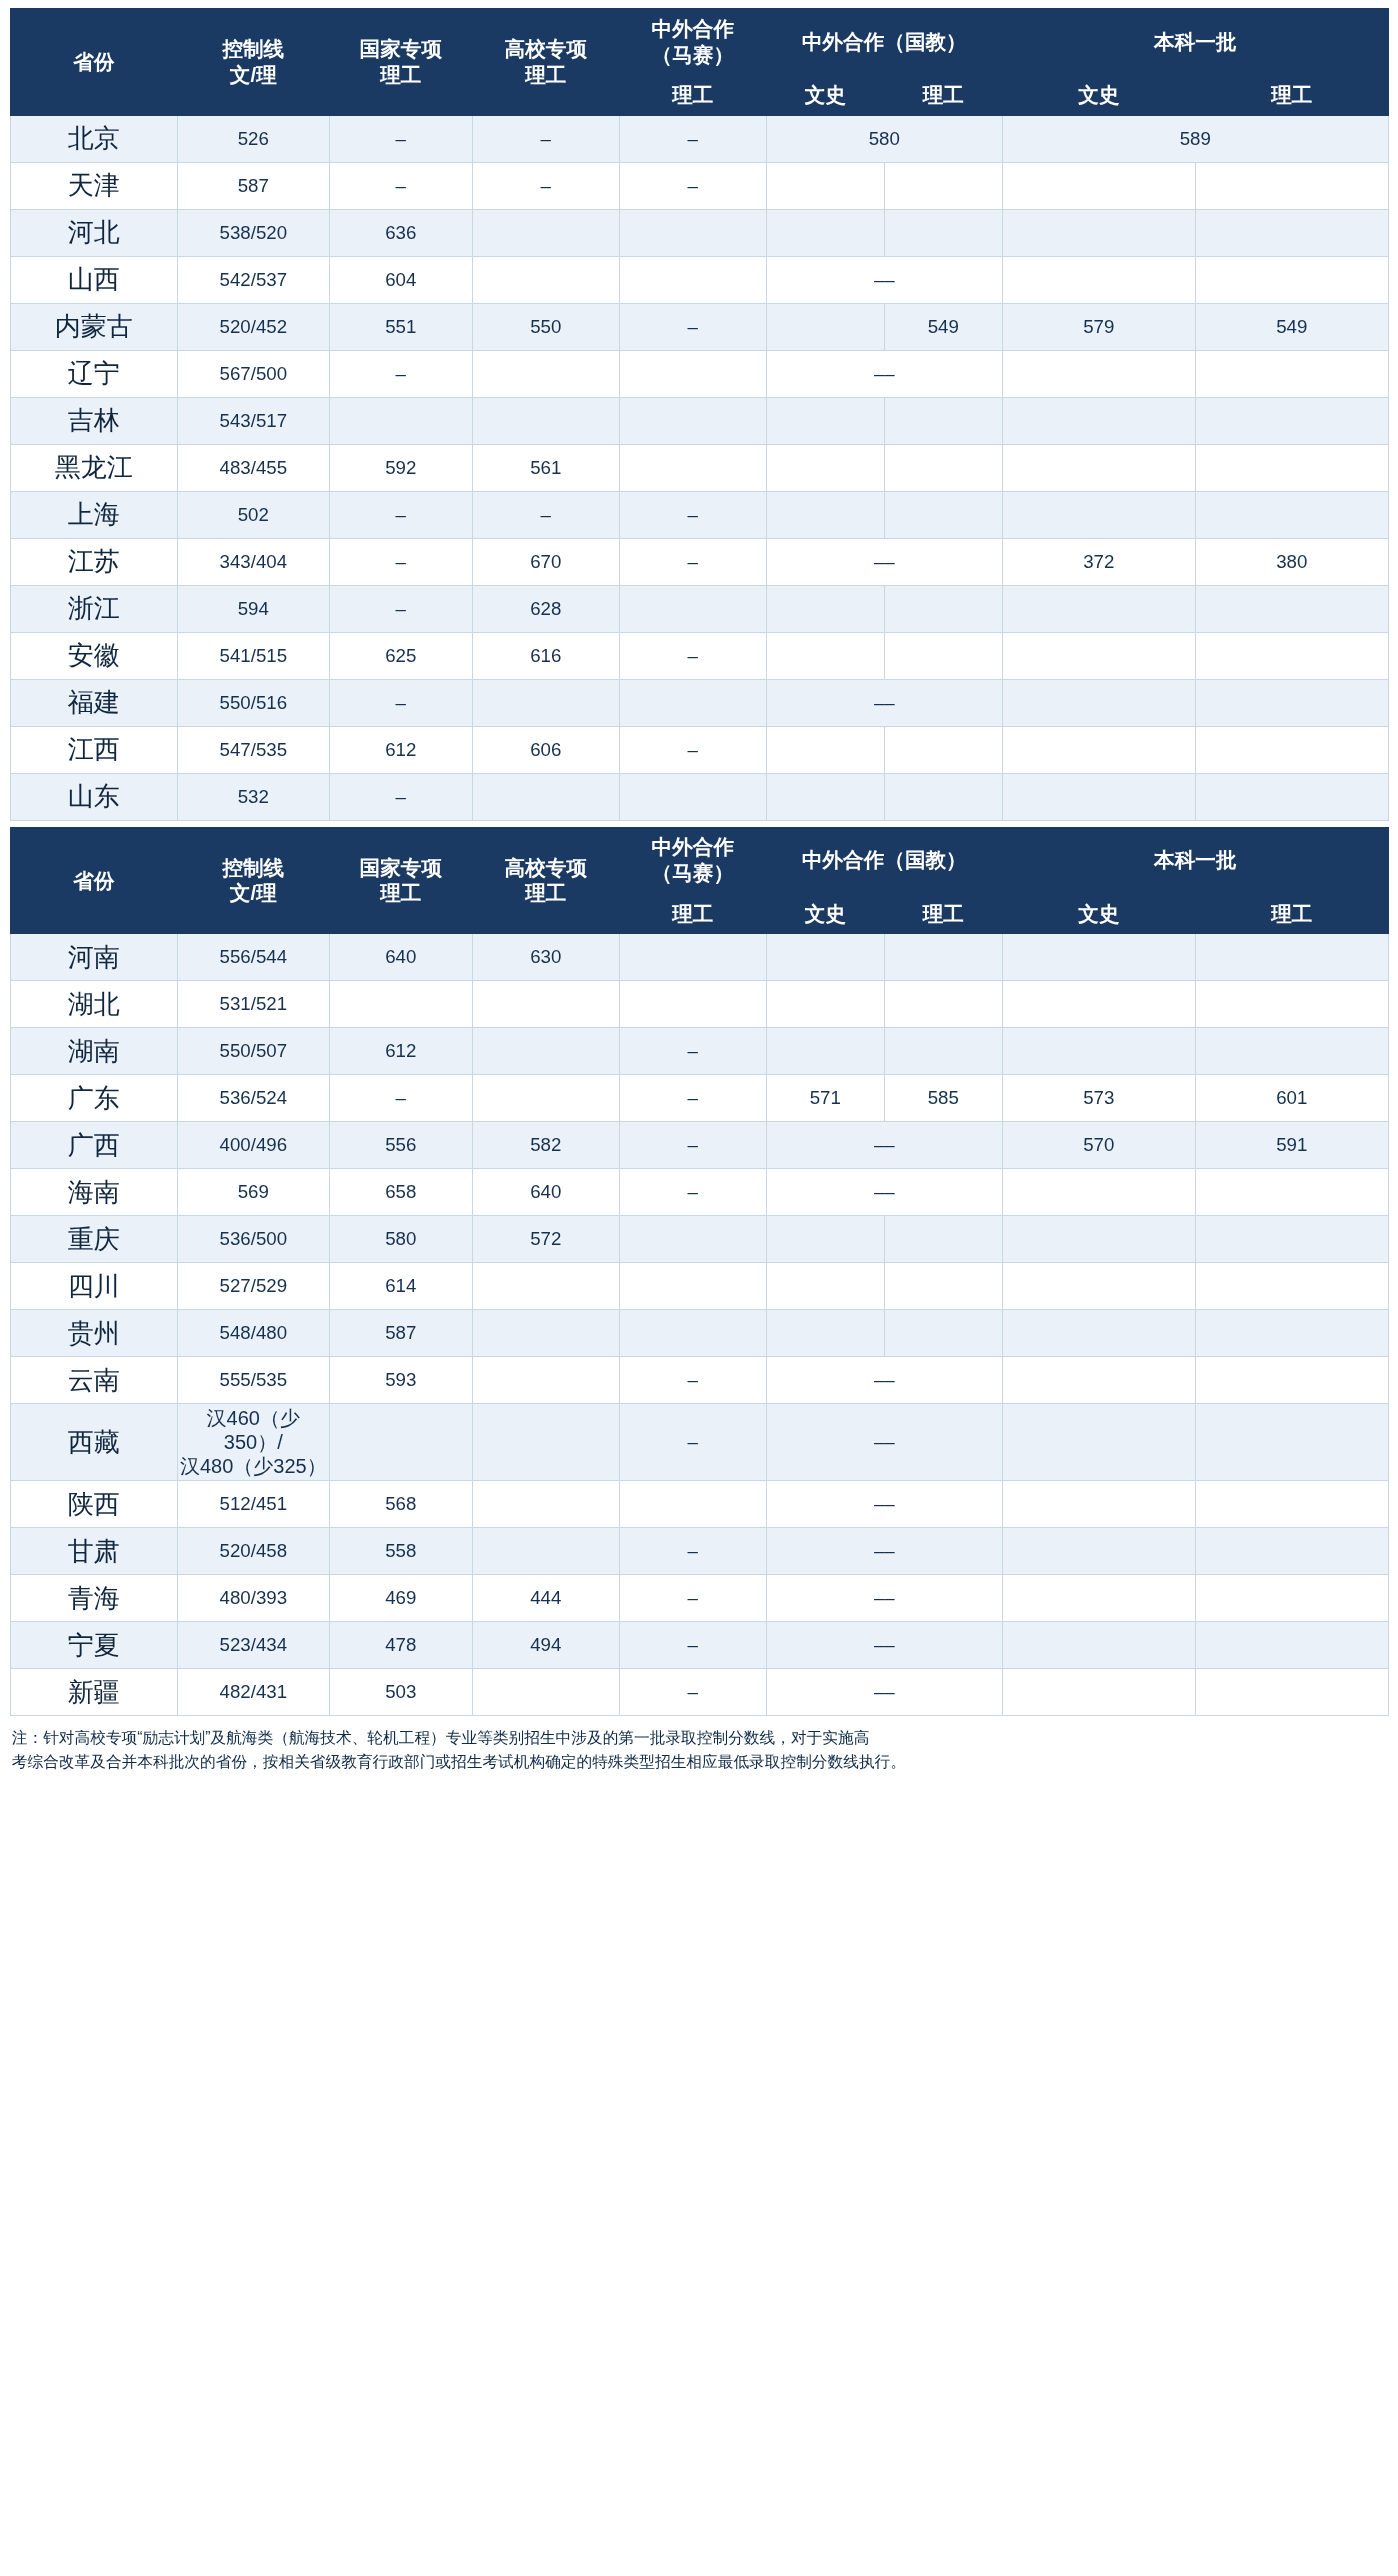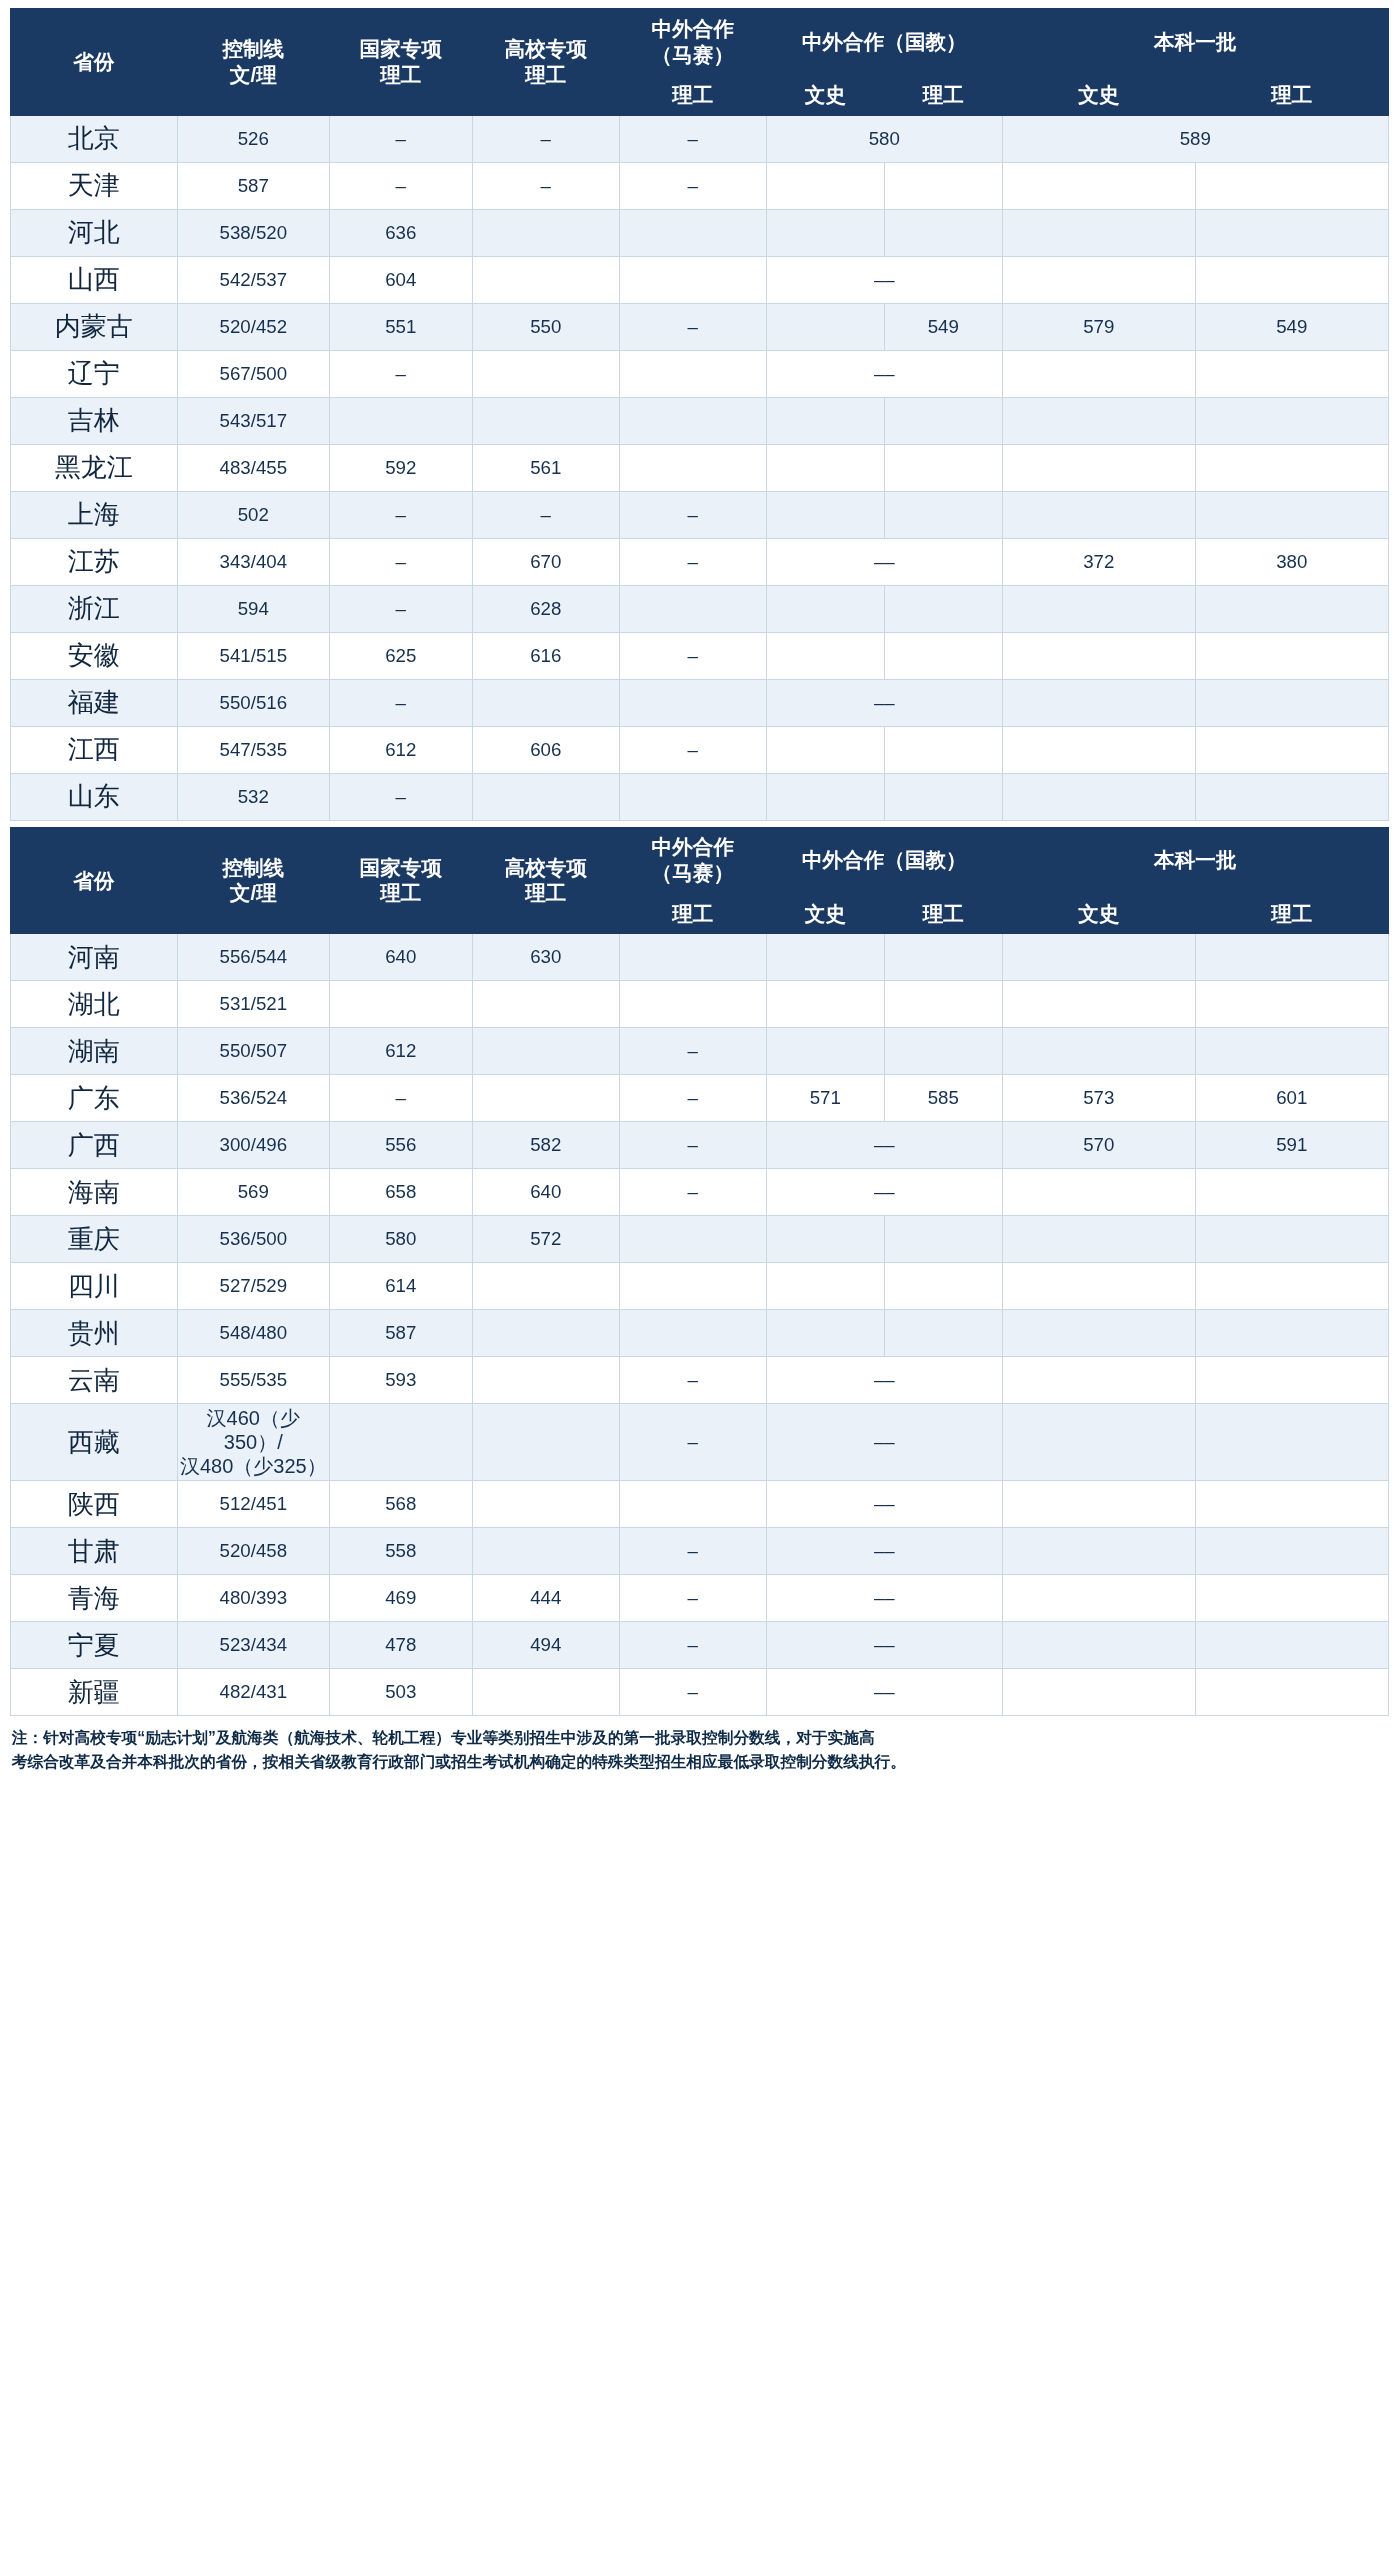--- a/index.html
+++ b/index.html
@@ -67,21 +67,21 @@
   }
   td.cell.two-line {
     font-size: 20px;
     line-height: 1.2;
   }
   .note {
     margin-top: 9.8px;
     font-size: 15.7px;
     line-height: 1.55;
     color: #0e2a47;
-    font-weight: bold;
+    font-weight: normal;
     padding: 0 2px;
   }
 </style>
 </head>
 <body>
 
 <div class="page">
 
   <table class="score-table">
     <colgroup>
@@ -370,21 +370,21 @@
           <td class="cell">–</td>
           <td class="cell"></td>
           <td class="cell">–</td>
           <td class="cell">571</td>
           <td class="cell">585</td>
           <td class="cell">573</td>
           <td class="cell">601</td>
         </tr>
         <tr class="odd">
           <td class="cell prov">广西</td>
-          <td class="cell">300/496</td>
+          <td class="cell">400/496</td>
           <td class="cell">556</td>
           <td class="cell">582</td>
           <td class="cell">–</td>
           <td class="cell" colspan="2">––</td>
           <td class="cell">570</td>
           <td class="cell">591</td>
         </tr>
         <tr class="even">
           <td class="cell prov">海南</td>
           <td class="cell">569</td>

